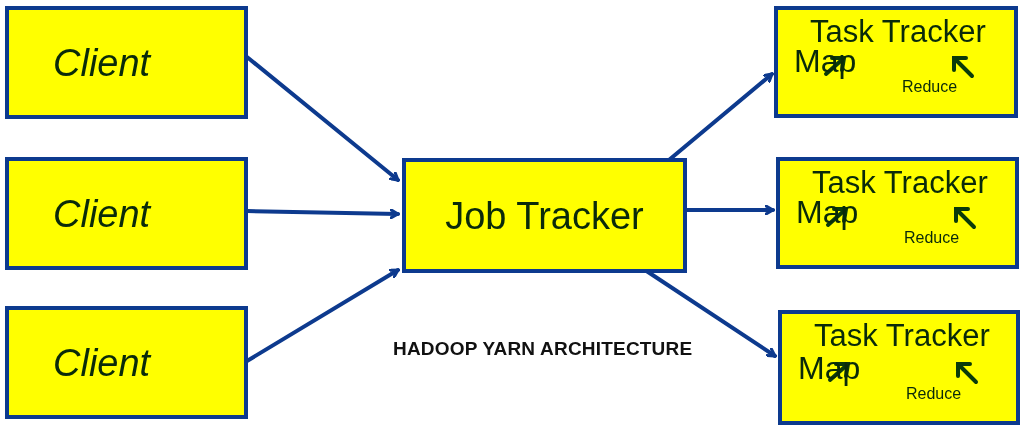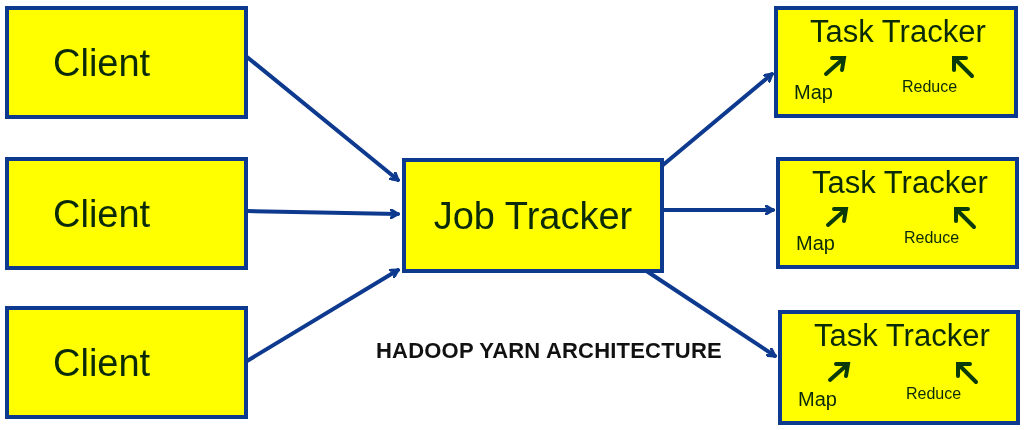--- a/index.html
+++ b/index.html
@@ -1,27 +1,27 @@
 <!DOCTYPE html>
 <html><head>
 <meta charset="utf-8">
 <style>
   html, body { margin: 0; padding: 0; background: #ffffff; }
   body { width: 1024px; height: 430px; position: relative; overflow: hidden;
          font-family: "Liberation Sans", "DejaVu Sans", sans-serif; }
   .box { position: absolute; background: #ffff00; border: 4px solid #0d3a8e;
          box-sizing: border-box; color: #0a2a0a; }
   .client-label { position: absolute; left: 44px; top: 50%; transform: translateY(-50%);
-                  font-size: 38px; }
+                  font-size: 38px; font-style: italic; }
   .jt-label { position: absolute; left: 50%; top: 50%; transform: translate(-50%,-50%);
               font-size: 38px; white-space: nowrap; }
   .tt-title { position: absolute; left: 32px; top: 4px; font-size: 31px; white-space: nowrap; }
-  .tt-map { position: absolute; left: 16px; bottom: 10px; font-size: 20px; }
+  .tt-map { position: absolute; left: 16px; bottom: 34px; font-size: 32px; }
   .tt-reduce { position: absolute; left: 124px; bottom: 18px; font-size: 16px; }
-  .caption { position: absolute; left: 376px; top: 338px; font-size: 22px; font-weight: bold;
+  .caption { position: absolute; left: 393px; top: 338px; font-size: 19px; font-weight: bold;
              color: #111; letter-spacing: 0.2px; white-space: nowrap; }
   svg.arrows { position: absolute; left: 0; top: 0; }
   svg.mini { position: absolute; overflow: visible; }
 </style>
 </head>
 <body>
 
 <svg class="arrows" width="1024" height="430" viewBox="0 0 1024 430">
   <defs>
     <marker id="ah" markerWidth="10" markerHeight="10" refX="8" refY="5" orient="auto" markerUnits="userSpaceOnUse">
@@ -41,21 +41,21 @@
 <div class="box" style="left:5px;top:6px;width:243px;height:113px;">
   <span class="client-label">Client</span>
 </div>
 <div class="box" style="left:5px;top:157px;width:243px;height:113px;">
   <span class="client-label">Client</span>
 </div>
 <div class="box" style="left:5px;top:306px;width:243px;height:113px;">
   <span class="client-label">Client</span>
 </div>
 
-<div class="box" style="left:402px;top:158px;width:262px;height:115px;">
+<div class="box" style="left:402px;top:158px;width:285px;height:115px;">
   <span class="jt-label">Job Tracker</span>
 </div>
 
 <div class="box" style="left:774px;top:6px;width:244px;height:112px;">
   <span class="tt-title">Task Tracker</span>
   <svg class="mini" style="left:44px;top:44px;" width="30" height="24">
       <path d="M4,20 L22,4 M10,4 L22,4 L20,16" fill="none" stroke="#0a3a0a" stroke-width="4" stroke-linecap="round"></path>
     </svg>
   <svg class="mini" style="left:168px;top:44px;" width="30" height="24">
       <path d="M26,22 L8,4 M8,16 L8,4 L20,4" fill="none" stroke="#0a3a0a" stroke-width="4" stroke-linecap="round"></path>

